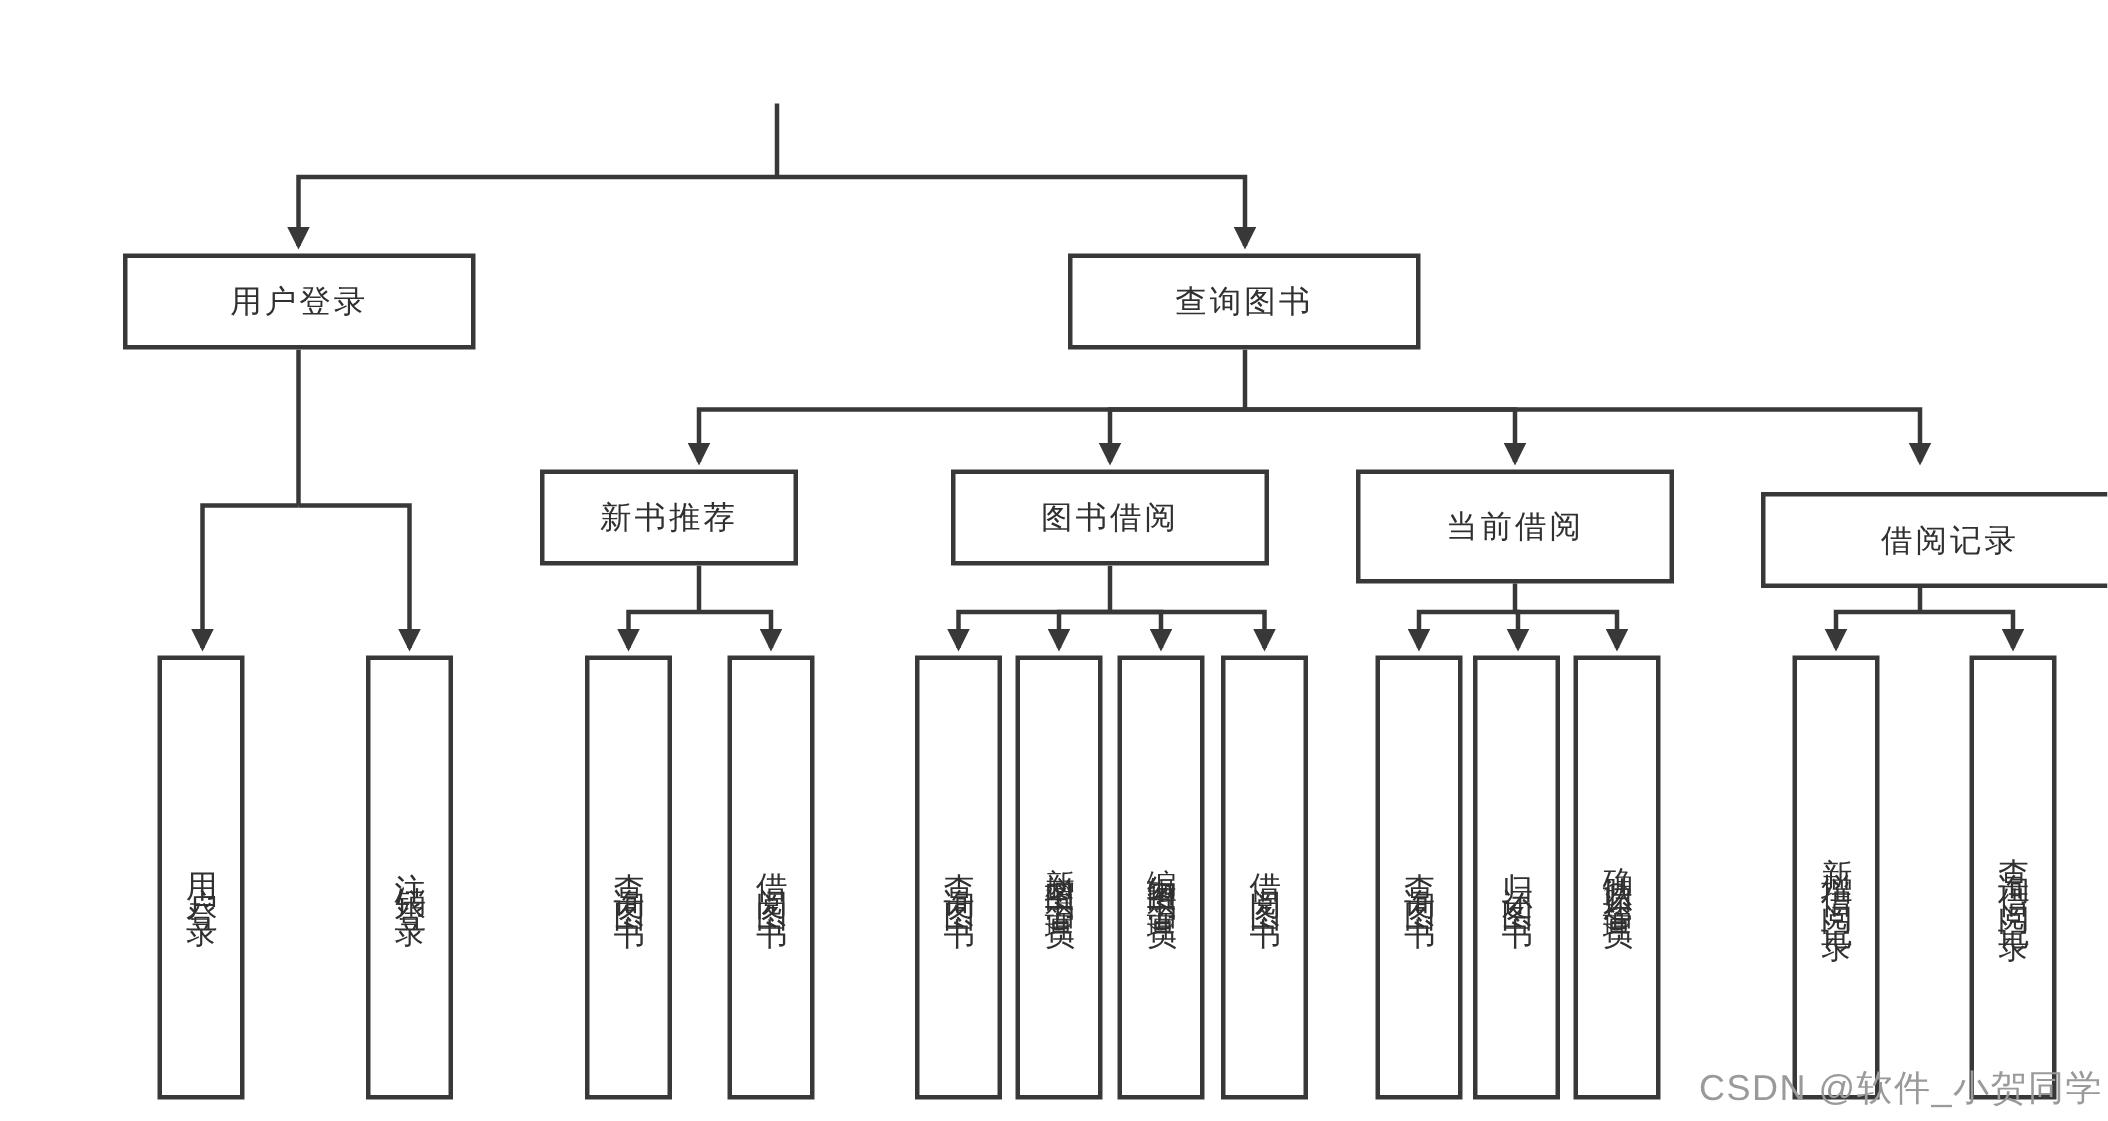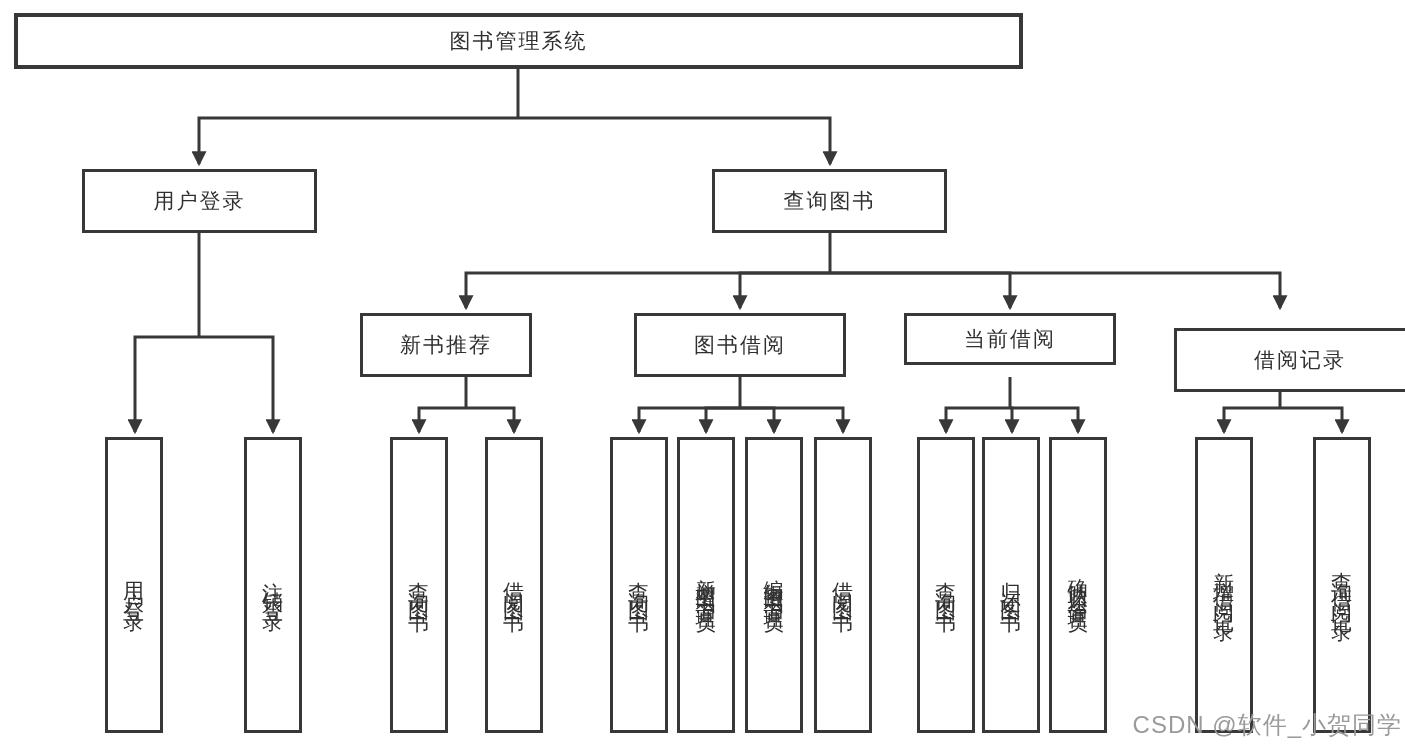--- a/index.html
+++ b/index.html
@@ -112,38 +112,35 @@
       <path d="M1010 408 H946 V432" marker-end="url(#arw)"></path>
       <path d="M1010 408 H1012 V432" marker-end="url(#arw)"></path>
       <path d="M1010 408 H1078 V432" marker-end="url(#arw)"></path>
 
       <path d="M1280 377 V408"></path>
       <path d="M1280 408 H1224 V432" marker-end="url(#arw)"></path>
       <path d="M1280 408 H1342 V432" marker-end="url(#arw)"></path>
     </g>
   </svg>
 
-  <div class="node root" style="left:14px; top:13px; width:1009px; height:56px;">
-    <span>图书管理系统</span>
-  </div>
 
   <div class="node" style="left:82px; top:169px; width:235px; height:64px;">
     <span>用户登录</span>
   </div>
   <div class="node" style="left:712px; top:169px; width:235px; height:64px;">
     <span>查询图书</span>
   </div>
 
   <div class="node" style="left:360px; top:313px; width:172px; height:64px;">
     <span>新书推荐</span>
   </div>
   <div class="node" style="left:634px; top:313px; width:212px; height:64px;">
     <span>图书借阅</span>
   </div>
-  <div class="node" style="left:904px; top:313px; width:212px; height:52px;">
+  <div class="node" style="left:904px; top:313px; width:212px; height:76px;">
     <span>当前借阅</span>
   </div>
   <div class="node" style="left:1174px; top:328px; width:252px; height:64px;">
     <span>借阅记录</span>
   </div>
 
   <div class="leaf" style="left:105px; top:437px; width:58px; height:296px;">
     <span>用户登录</span>
   </div>
   <div class="leaf" style="left:244px; top:437px; width:58px; height:296px;">

